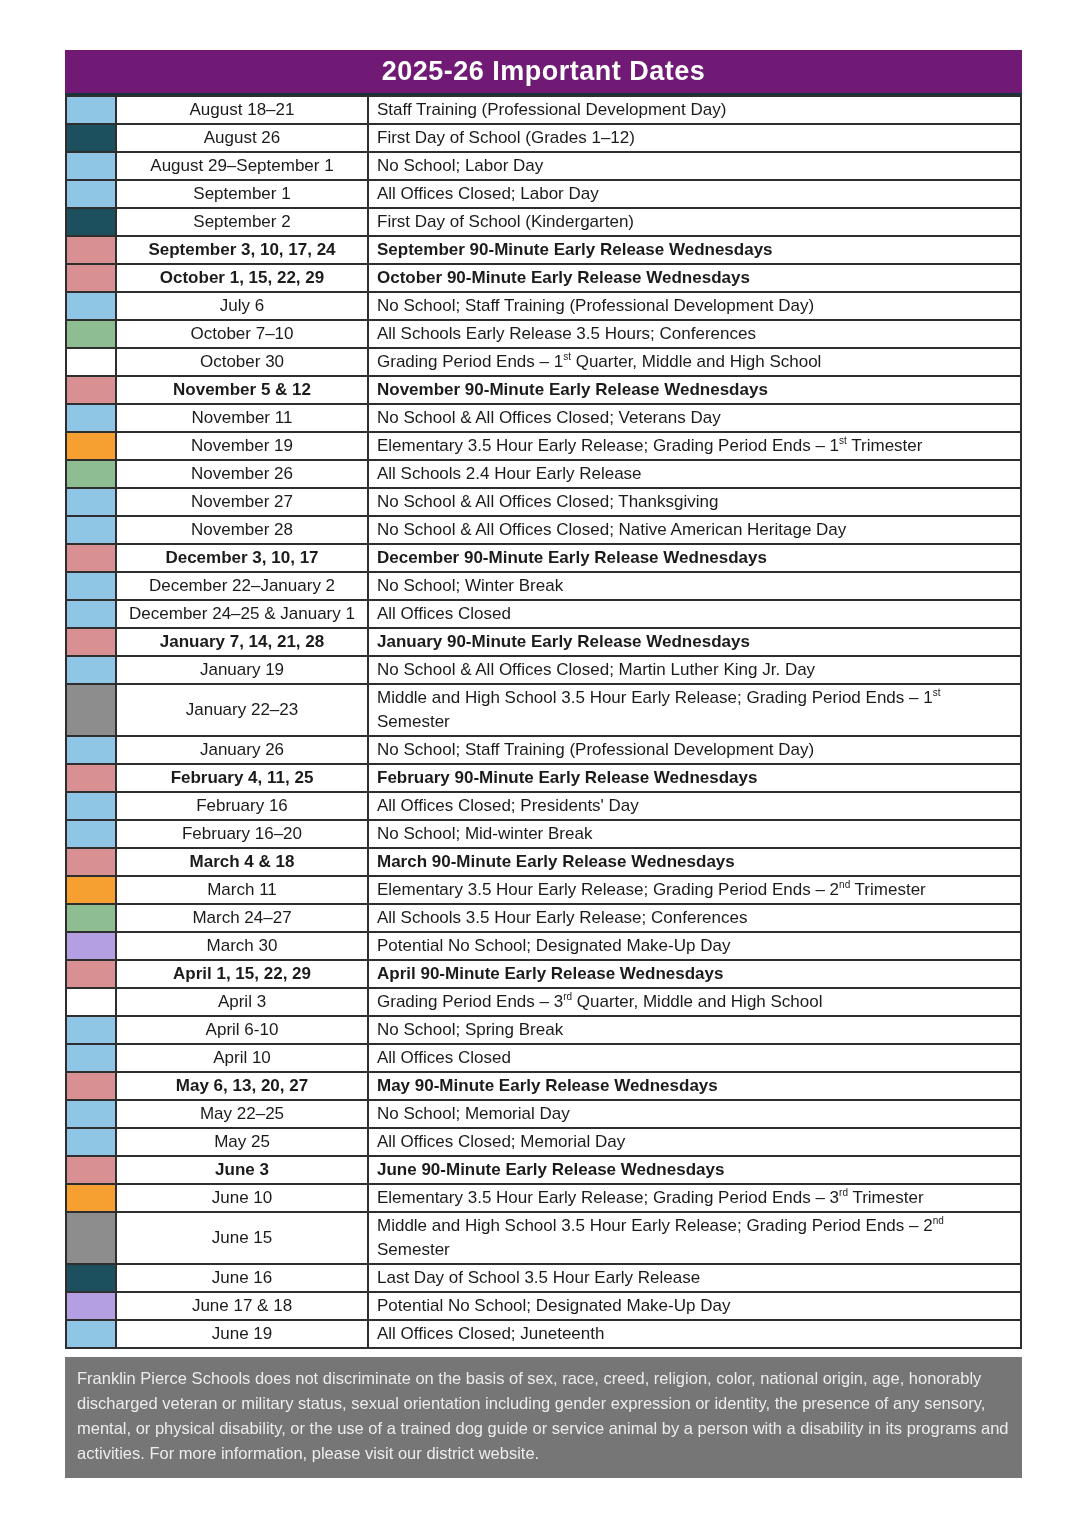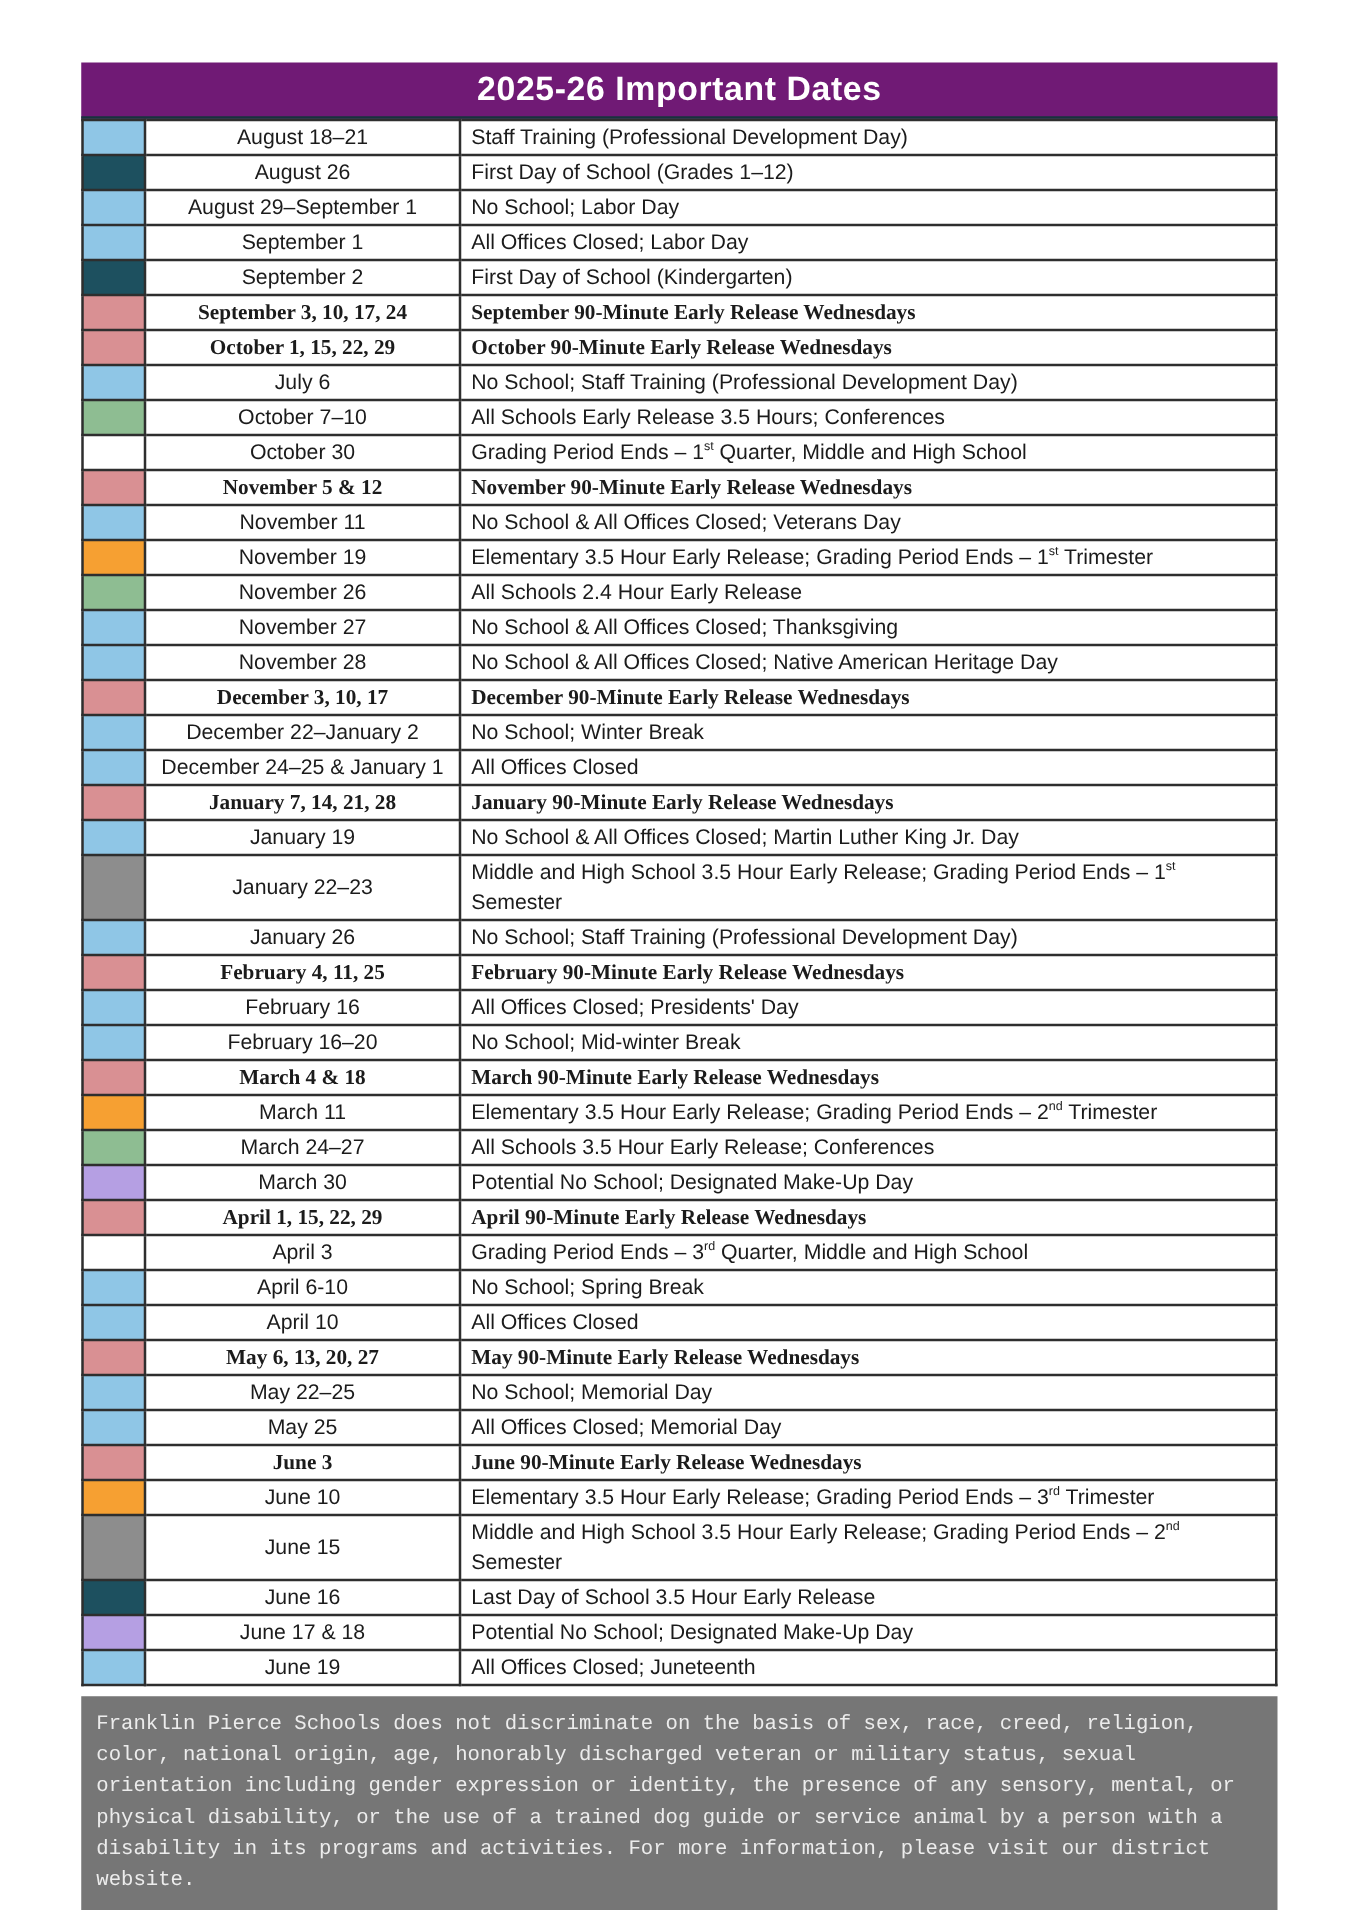--- a/index.html
+++ b/index.html
@@ -33,33 +33,32 @@
   table.dates td {
     border: 2px solid #2e2e2e;
     font-size: 17px;
     line-height: 24px;
     padding: 1px 8px;
     color: #1b1b1b;
     vertical-align: middle;
   }
   td.swatch { padding: 0; }
   td.date { text-align: center; white-space: nowrap; padding: 1px 2px; }
-  tr.bold td.date, tr.bold td.event { font-weight: bold; font-family: Liberation Serif, serif; }
+  tr.bold td.date, tr.bold td.event { font-weight: bold; }
   td.event sup {
     font-size: 10px;
     line-height: 0;
     vertical-align: super;
   }
   .footer {
     margin-top: 8px;
     padding: 9px 12px 12px 12px;
     color: #ececec;
     font-size: 16.5px;
     line-height: 25px;
-    font-family: Liberation Mono, monospace;
   }
 </style>
 </head>
 <body>
 
 <div class="page">
   <div class="title-bar" style="background: #701a75;">
     <span>2025-26 Important Dates</span>
   </div>
   <table class="dates">

